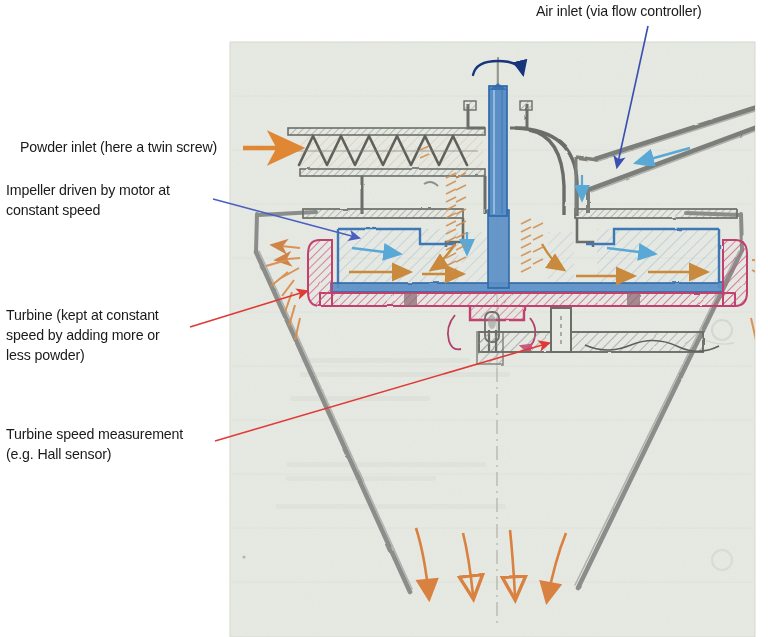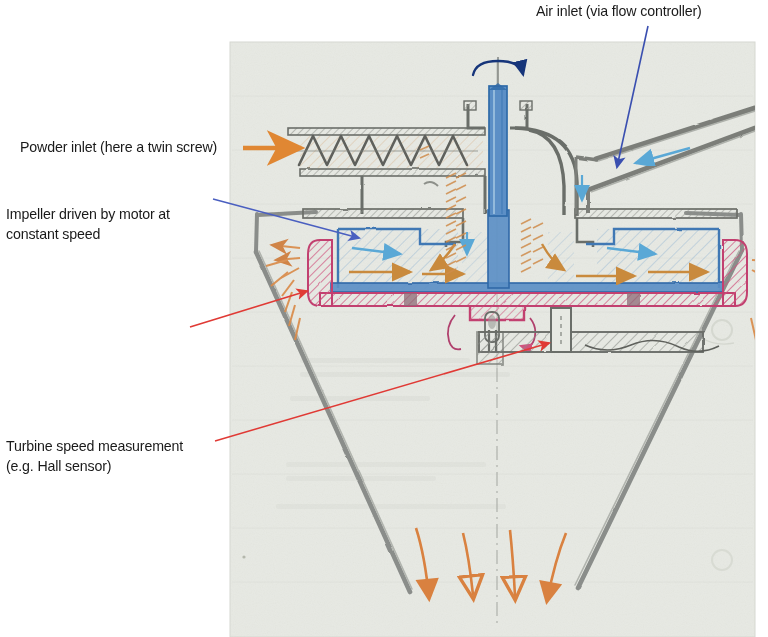--- a/index.html
+++ b/index.html
@@ -361,20 +361,23 @@
     <line x1="190" y1="327" x2="307" y2="291" stroke="#e03a35" stroke-width="1.5" marker-end="url(#mRed)"></line>
 
     <line x1="215" y1="441" x2="549" y2="343" stroke="#e03a35" stroke-width="1.5" marker-end="url(#mRed)"></line>
   </g>
 </svg>
 
 <div class="lbl" style="left:536px;top:1px;text-align:center;">Air inlet (via flow controller)</div>
 
 <div class="lbl" style="left:20px;top:137px;">Powder inlet (here a twin screw)</div>
 
-<div class="lbl" style="left:6px;top:180px;margin-top:24px;">Impeller driven by motor at
+<div class="lbl" style="left:6px;top:180px;">Impeller driven by motor at
 constant speed</div>
 
-
-<div class="lbl" style="left:6px;top:424px;margin-top:12px;">Turbine speed measurement
+<div class="lbl" style="left:6px;top:305px;">Turbine (kept at constant
+speed by adding more or
+less powder)</div>
+
+<div class="lbl" style="left:6px;top:424px;">Turbine speed measurement
 (e.g. Hall sensor)</div>
 
 </div>
 
 </body></html>

